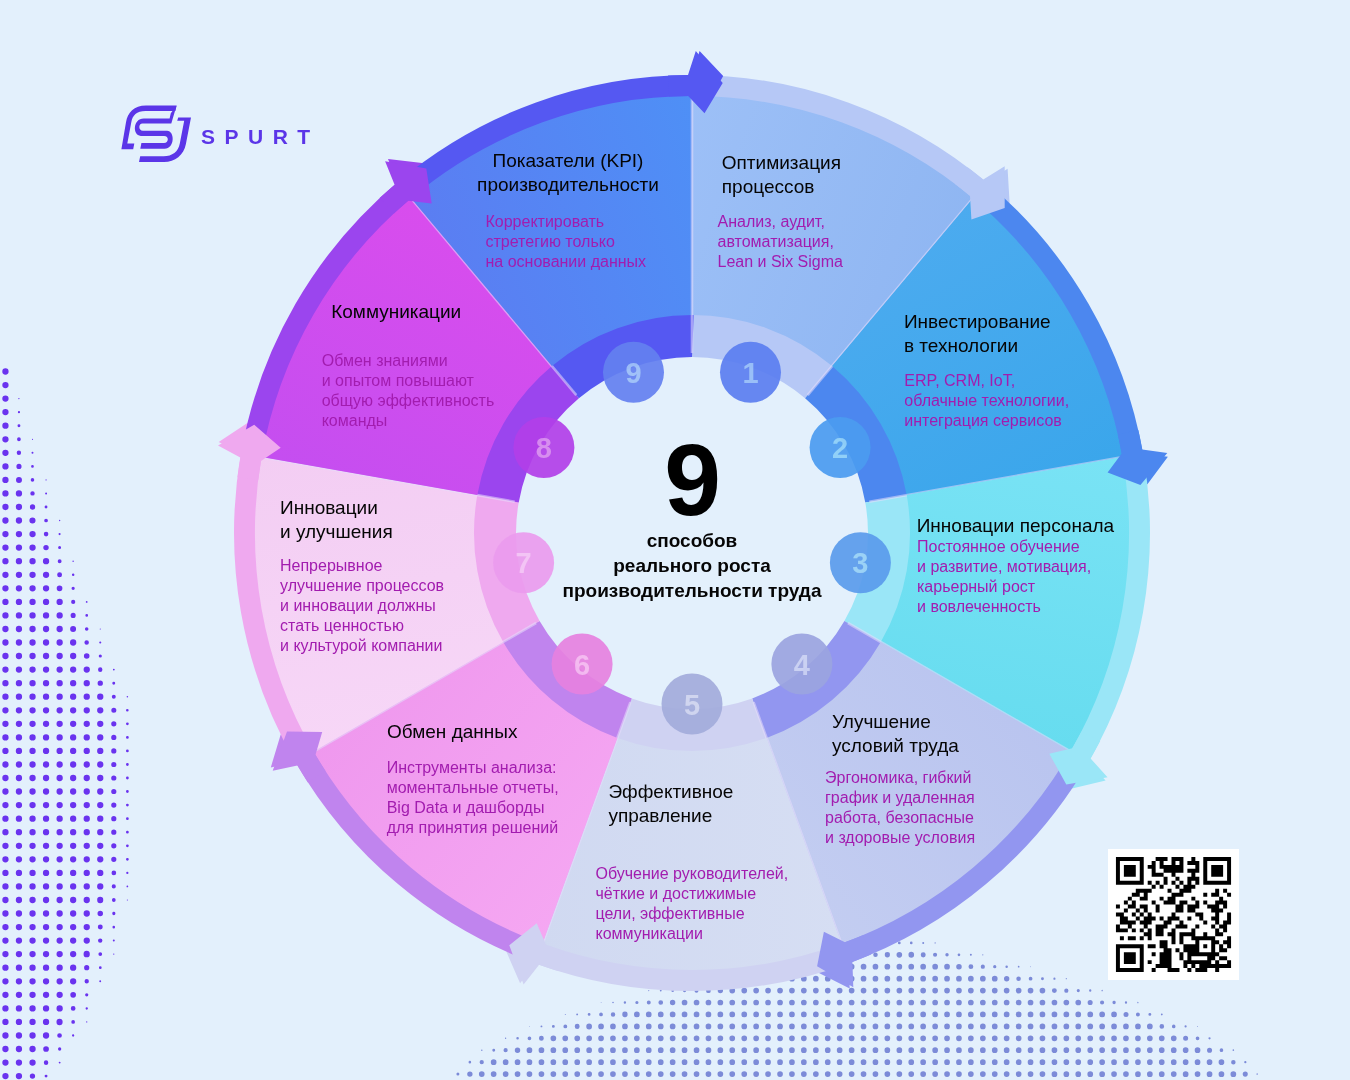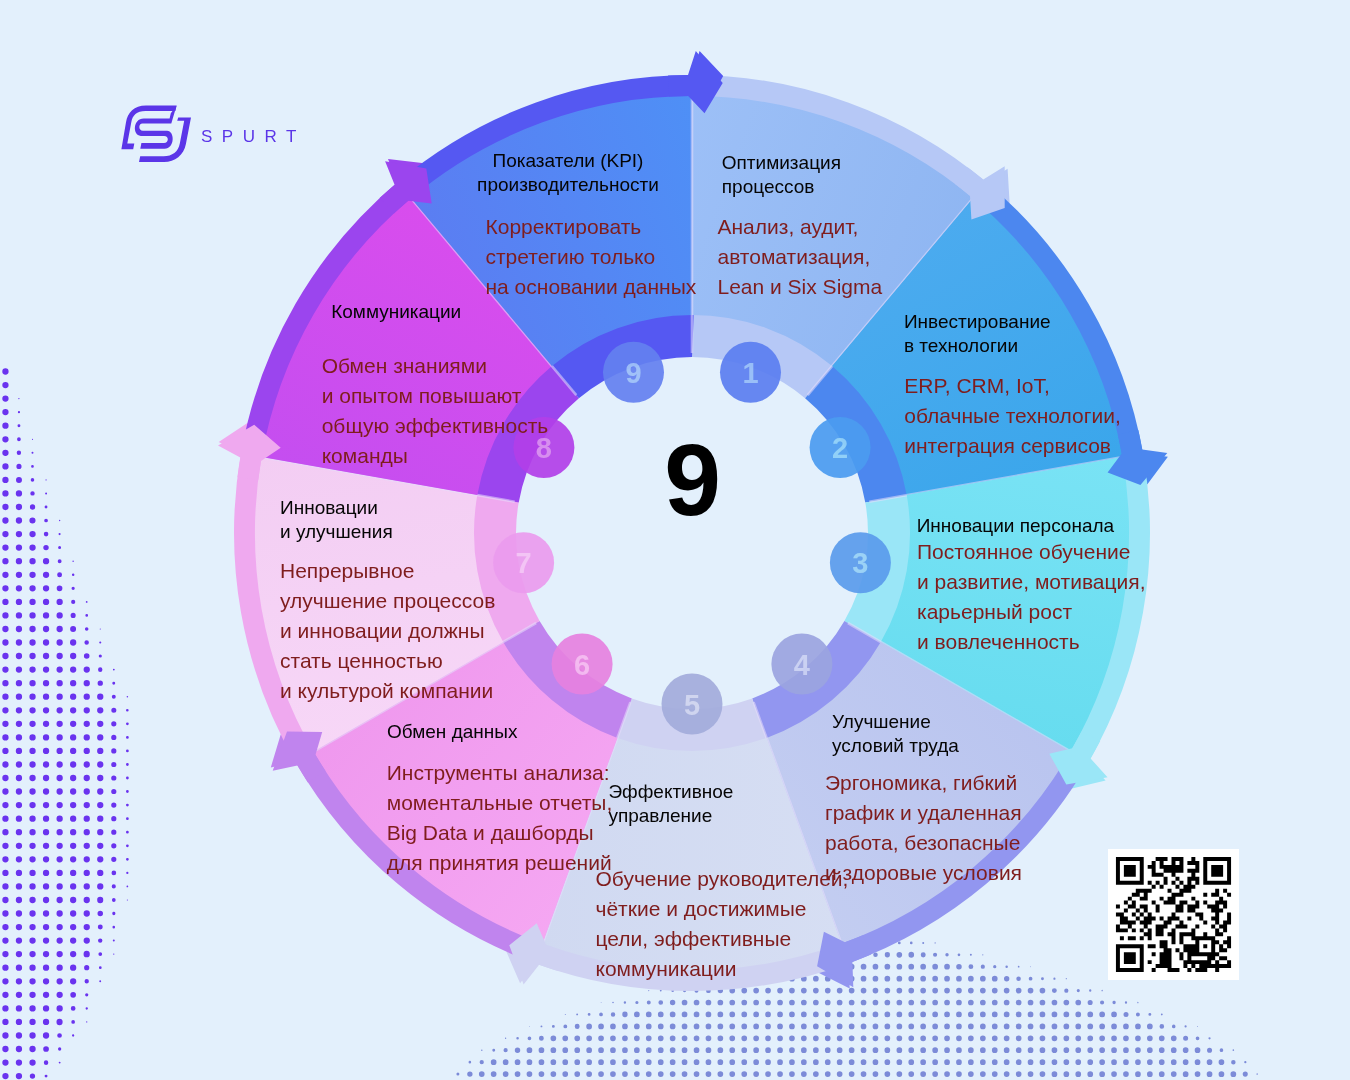--- a/index.html
+++ b/index.html
@@ -6,25 +6,25 @@
   html,body{margin:0;padding:0;}
   body{
     width:1350px;height:1080px;overflow:hidden;position:relative;
     background:#e3f0fc;
     font-family:"Liberation Sans", sans-serif;
     -webkit-font-smoothing:antialiased;
   }
   #stage{position:absolute;left:0;top:0;width:1350px;height:1080px;}
   svg.layer{position:absolute;left:0;top:0;width:1350px;height:1080px;}
   .seg-title{font-weight:normal;font-size:19px;line-height:24px;color:#050505;white-space:pre-line;}
-  .seg-body{font-size:21px;line-height:30px;color:#7f1d1d;white-space:pre-line;}
+  .seg-body{font-size:16px;line-height:20px;color:#a21caf;white-space:pre-line;}
   .txtblock{position:absolute;white-space:pre;}
   #logo{position:absolute;left:118px;top:102px;}
   #logo svg{position:absolute;left:0;top:0;}
-  .logo-text{position:absolute;left:83px;top:22px;font-size:17px;line-height:25px;font-weight:normal;letter-spacing:9.5px;color:#5b35e8;white-space:pre;}
+  .logo-text{position:absolute;left:83px;top:22px;font-size:21px;line-height:25px;font-weight:bold;letter-spacing:9.5px;color:#5b35e8;white-space:pre;}
   #center-num{position:absolute;left:542px;top:429px;width:300px;font-weight:bold;font-size:102px;line-height:102px;color:#000;text-align:center;letter-spacing:-1px;}
   #center-sub{position:absolute;left:532px;top:528px;width:320px;font-weight:bold;font-size:19px;line-height:25px;color:#050505;text-align:center;white-space:pre-line;}
   #qr{position:absolute;left:1108px;top:849px;width:131px;height:131px;background:#fff;}
   #qr svg{display:block;}
 </style>
 </head>
 <body>
 
 <div id="stage">
 
@@ -193,19 +193,22 @@
       <g fill="#5b35e8">
         <path d="M58.6 3.6 L57.4 9.1 L27.5 9.1 C18.6 9.1 14.5 13.6 13.3 20.2 L9.3 41.5 L16.3 41.5 L15.2 47.2 L3.4 47.2 L8.0 20.2 C9.6 10.6 16.0 3.6 28.0 3.6 Z"></path>
         <path d="M58.6 3.6 L53.3 21.5 L24.5 21.5 C20.3 21.5 20.1 28.7 25.0 28.7 L49.0 28.7 C57.0 28.7 57.0 46.7 46.5 46.7 L22.3 46.7 L23.4 40.9 L46.0 40.9 C50.8 40.9 51.4 33.9 46.0 33.9 L22.8 33.9 C14.4 33.9 14.6 16.6 25.8 16.6 L51.6 16.6 L52.8 11.2 Z"></path>
         <path d="M60.2 15.5 L73.0 15.5 L67.9 42.0 C65.8 53.2 57.0 60.0 46.0 60.0 L21.0 60.0 L22.2 54.2 L45.6 54.2 C54.4 54.2 60.2 49.8 61.8 41.5 L66.2 18.8 L59.2 18.8 Z"></path>
       </g>
     </svg>
     <span class="logo-text">SPURT</span>
   </div>
 
   <div id="center-num">9</div>
+  <div id="center-sub">способов
+реального роста
+производительности труда</div>
 
   <div id="qr">
       <svg width="131" height="131" viewBox="0 0 33 33">
         <path d="M2 2h1v1h-1zM3 2h1v1h-1zM4 2h1v1h-1zM5 2h1v1h-1zM6 2h1v1h-1zM7 2h1v1h-1zM8 2h1v1h-1zM12 2h1v1h-1zM13 2h1v1h-1zM14 2h1v1h-1zM16 2h1v1h-1zM17 2h1v1h-1zM18 2h1v1h-1zM21 2h1v1h-1zM24 2h1v1h-1zM25 2h1v1h-1zM26 2h1v1h-1zM27 2h1v1h-1zM28 2h1v1h-1zM29 2h1v1h-1zM30 2h1v1h-1zM2 3h1v1h-1zM8 3h1v1h-1zM11 3h1v1h-1zM13 3h1v1h-1zM16 3h1v1h-1zM18 3h1v1h-1zM20 3h1v1h-1zM21 3h1v1h-1zM22 3h1v1h-1zM24 3h1v1h-1zM30 3h1v1h-1zM2 4h1v1h-1zM4 4h1v1h-1zM5 4h1v1h-1zM6 4h1v1h-1zM8 4h1v1h-1zM10 4h1v1h-1zM11 4h1v1h-1zM13 4h1v1h-1zM14 4h1v1h-1zM15 4h1v1h-1zM16 4h1v1h-1zM17 4h1v1h-1zM18 4h1v1h-1zM22 4h1v1h-1zM24 4h1v1h-1zM26 4h1v1h-1zM27 4h1v1h-1zM28 4h1v1h-1zM30 4h1v1h-1zM2 5h1v1h-1zM4 5h1v1h-1zM5 5h1v1h-1zM6 5h1v1h-1zM8 5h1v1h-1zM11 5h1v1h-1zM14 5h1v1h-1zM15 5h1v1h-1zM16 5h1v1h-1zM17 5h1v1h-1zM18 5h1v1h-1zM20 5h1v1h-1zM21 5h1v1h-1zM22 5h1v1h-1zM24 5h1v1h-1zM26 5h1v1h-1zM27 5h1v1h-1zM28 5h1v1h-1zM30 5h1v1h-1zM2 6h1v1h-1zM4 6h1v1h-1zM5 6h1v1h-1zM6 6h1v1h-1zM8 6h1v1h-1zM11 6h1v1h-1zM12 6h1v1h-1zM13 6h1v1h-1zM16 6h1v1h-1zM21 6h1v1h-1zM24 6h1v1h-1zM26 6h1v1h-1zM27 6h1v1h-1zM28 6h1v1h-1zM30 6h1v1h-1zM2 7h1v1h-1zM8 7h1v1h-1zM14 7h1v1h-1zM17 7h1v1h-1zM20 7h1v1h-1zM21 7h1v1h-1zM22 7h1v1h-1zM24 7h1v1h-1zM30 7h1v1h-1zM2 8h1v1h-1zM3 8h1v1h-1zM4 8h1v1h-1zM5 8h1v1h-1zM6 8h1v1h-1zM7 8h1v1h-1zM8 8h1v1h-1zM10 8h1v1h-1zM12 8h1v1h-1zM14 8h1v1h-1zM16 8h1v1h-1zM18 8h1v1h-1zM20 8h1v1h-1zM22 8h1v1h-1zM24 8h1v1h-1zM25 8h1v1h-1zM26 8h1v1h-1zM27 8h1v1h-1zM28 8h1v1h-1zM29 8h1v1h-1zM30 8h1v1h-1zM11 9h1v1h-1zM13 9h1v1h-1zM17 9h1v1h-1zM19 9h1v1h-1zM20 9h1v1h-1zM21 9h1v1h-1zM7 10h1v1h-1zM8 10h1v1h-1zM9 10h1v1h-1zM10 10h1v1h-1zM15 10h1v1h-1zM18 10h1v1h-1zM19 10h1v1h-1zM20 10h1v1h-1zM27 10h1v1h-1zM29 10h1v1h-1zM6 11h1v1h-1zM7 11h1v1h-1zM9 11h1v1h-1zM16 11h1v1h-1zM17 11h1v1h-1zM18 11h1v1h-1zM24 11h1v1h-1zM26 11h1v1h-1zM27 11h1v1h-1zM30 11h1v1h-1zM5 12h1v1h-1zM8 12h1v1h-1zM9 12h1v1h-1zM13 12h1v1h-1zM15 12h1v1h-1zM16 12h1v1h-1zM21 12h1v1h-1zM28 12h1v1h-1zM4 13h1v1h-1zM6 13h1v1h-1zM11 13h1v1h-1zM14 13h1v1h-1zM15 13h1v1h-1zM16 13h1v1h-1zM18 13h1v1h-1zM19 13h1v1h-1zM22 13h1v1h-1zM24 13h1v1h-1zM27 13h1v1h-1zM28 13h1v1h-1zM29 13h1v1h-1zM2 14h1v1h-1zM5 14h1v1h-1zM6 14h1v1h-1zM8 14h1v1h-1zM9 14h1v1h-1zM12 14h1v1h-1zM17 14h1v1h-1zM18 14h1v1h-1zM20 14h1v1h-1zM21 14h1v1h-1zM22 14h1v1h-1zM25 14h1v1h-1zM26 14h1v1h-1zM27 14h1v1h-1zM29 14h1v1h-1zM4 15h1v1h-1zM7 15h1v1h-1zM9 15h1v1h-1zM12 15h1v1h-1zM17 15h1v1h-1zM18 15h1v1h-1zM20 15h1v1h-1zM21 15h1v1h-1zM26 15h1v1h-1zM27 15h1v1h-1zM28 15h1v1h-1zM2 16h1v1h-1zM3 16h1v1h-1zM6 16h1v1h-1zM8 16h1v1h-1zM10 16h1v1h-1zM16 16h1v1h-1zM22 16h1v1h-1zM23 16h1v1h-1zM27 16h1v1h-1zM30 16h1v1h-1zM3 17h1v1h-1zM4 17h1v1h-1zM7 17h1v1h-1zM9 17h1v1h-1zM10 17h1v1h-1zM11 17h1v1h-1zM13 17h1v1h-1zM15 17h1v1h-1zM16 17h1v1h-1zM17 17h1v1h-1zM20 17h1v1h-1zM23 17h1v1h-1zM26 17h1v1h-1zM27 17h1v1h-1zM30 17h1v1h-1zM3 18h1v1h-1zM4 18h1v1h-1zM5 18h1v1h-1zM6 18h1v1h-1zM8 18h1v1h-1zM9 18h1v1h-1zM10 18h1v1h-1zM14 18h1v1h-1zM15 18h1v1h-1zM18 18h1v1h-1zM24 18h1v1h-1zM27 18h1v1h-1zM29 18h1v1h-1zM30 18h1v1h-1zM2 19h1v1h-1zM5 19h1v1h-1zM9 19h1v1h-1zM12 19h1v1h-1zM13 19h1v1h-1zM14 19h1v1h-1zM17 19h1v1h-1zM18 19h1v1h-1zM19 19h1v1h-1zM22 19h1v1h-1zM26 19h1v1h-1zM28 19h1v1h-1zM29 19h1v1h-1zM2 20h1v1h-1zM3 20h1v1h-1zM4 20h1v1h-1zM6 20h1v1h-1zM8 20h1v1h-1zM10 20h1v1h-1zM12 20h1v1h-1zM13 20h1v1h-1zM16 20h1v1h-1zM21 20h1v1h-1zM27 20h1v1h-1zM29 20h1v1h-1zM9 21h1v1h-1zM10 21h1v1h-1zM12 21h1v1h-1zM13 21h1v1h-1zM15 21h1v1h-1zM16 21h1v1h-1zM18 21h1v1h-1zM19 21h1v1h-1zM20 21h1v1h-1zM21 21h1v1h-1zM24 21h1v1h-1zM27 21h1v1h-1zM28 21h1v1h-1zM3 22h1v1h-1zM5 22h1v1h-1zM6 22h1v1h-1zM8 22h1v1h-1zM10 22h1v1h-1zM16 22h1v1h-1zM18 22h1v1h-1zM21 22h1v1h-1zM22 22h1v1h-1zM23 22h1v1h-1zM24 22h1v1h-1zM25 22h1v1h-1zM26 22h1v1h-1zM30 22h1v1h-1zM13 23h1v1h-1zM14 23h1v1h-1zM16 23h1v1h-1zM18 23h1v1h-1zM22 23h1v1h-1zM26 23h1v1h-1zM27 23h1v1h-1zM29 23h1v1h-1zM30 23h1v1h-1zM2 24h1v1h-1zM3 24h1v1h-1zM4 24h1v1h-1zM5 24h1v1h-1zM6 24h1v1h-1zM7 24h1v1h-1zM8 24h1v1h-1zM10 24h1v1h-1zM11 24h1v1h-1zM13 24h1v1h-1zM14 24h1v1h-1zM19 24h1v1h-1zM20 24h1v1h-1zM21 24h1v1h-1zM22 24h1v1h-1zM24 24h1v1h-1zM26 24h1v1h-1zM28 24h1v1h-1zM30 24h1v1h-1zM2 25h1v1h-1zM8 25h1v1h-1zM14 25h1v1h-1zM15 25h1v1h-1zM17 25h1v1h-1zM19 25h1v1h-1zM20 25h1v1h-1zM21 25h1v1h-1zM22 25h1v1h-1zM26 25h1v1h-1zM28 25h1v1h-1zM29 25h1v1h-1zM2 26h1v1h-1zM4 26h1v1h-1zM5 26h1v1h-1zM6 26h1v1h-1zM8 26h1v1h-1zM11 26h1v1h-1zM13 26h1v1h-1zM14 26h1v1h-1zM15 26h1v1h-1zM18 26h1v1h-1zM20 26h1v1h-1zM21 26h1v1h-1zM22 26h1v1h-1zM23 26h1v1h-1zM24 26h1v1h-1zM25 26h1v1h-1zM26 26h1v1h-1zM27 26h1v1h-1zM2 27h1v1h-1zM4 27h1v1h-1zM5 27h1v1h-1zM6 27h1v1h-1zM8 27h1v1h-1zM13 27h1v1h-1zM14 27h1v1h-1zM15 27h1v1h-1zM18 27h1v1h-1zM20 27h1v1h-1zM25 27h1v1h-1zM26 27h1v1h-1zM28 27h1v1h-1zM29 27h1v1h-1zM2 28h1v1h-1zM4 28h1v1h-1zM5 28h1v1h-1zM6 28h1v1h-1zM8 28h1v1h-1zM10 28h1v1h-1zM13 28h1v1h-1zM14 28h1v1h-1zM15 28h1v1h-1zM19 28h1v1h-1zM20 28h1v1h-1zM21 28h1v1h-1zM22 28h1v1h-1zM23 28h1v1h-1zM24 28h1v1h-1zM25 28h1v1h-1zM27 28h1v1h-1zM30 28h1v1h-1zM2 29h1v1h-1zM8 29h1v1h-1zM12 29h1v1h-1zM13 29h1v1h-1zM14 29h1v1h-1zM15 29h1v1h-1zM19 29h1v1h-1zM21 29h1v1h-1zM23 29h1v1h-1zM24 29h1v1h-1zM25 29h1v1h-1zM26 29h1v1h-1zM27 29h1v1h-1zM28 29h1v1h-1zM29 29h1v1h-1zM30 29h1v1h-1zM2 30h1v1h-1zM3 30h1v1h-1zM4 30h1v1h-1zM5 30h1v1h-1zM6 30h1v1h-1zM7 30h1v1h-1zM8 30h1v1h-1zM11 30h1v1h-1zM15 30h1v1h-1zM16 30h1v1h-1zM17 30h1v1h-1zM20 30h1v1h-1zM22 30h1v1h-1zM23 30h1v1h-1zM24 30h1v1h-1zM27 30h1v1h-1z" fill="#000"></path>
       </svg>
     </div>
 </div>
 
 </body></html>

